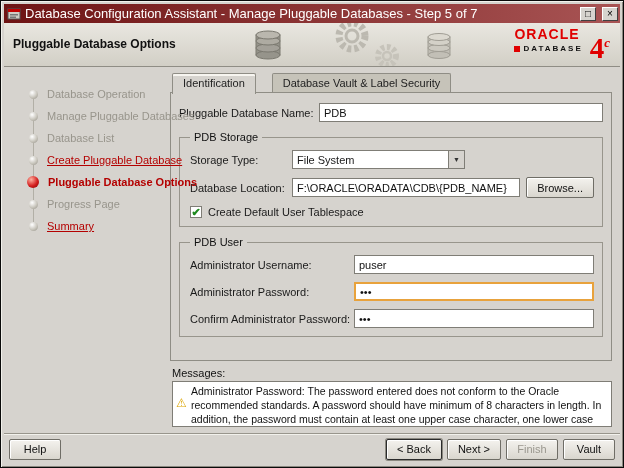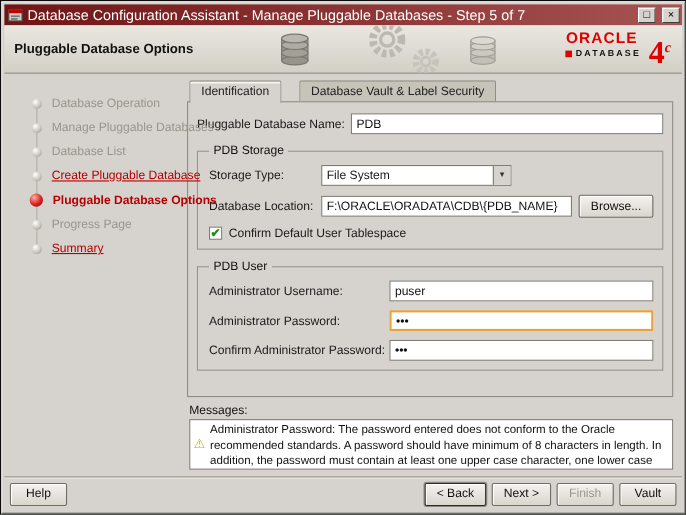--- a/index.html
+++ b/index.html
@@ -217,21 +217,21 @@
           </div>
 
           <div class="frow">
             <label class="lblw2">Database Location:</label>
             <input class="ti" value="F:\ORACLE\ORADATA\CDB\{PDB_NAME}" style="">
             <button class="btn small">Browse...</button>
           </div>
 
           <div class="cb">
             <span class="cbbox">✔</span>
-            <span>Confirm Default User Tablespace</span>
+            <span>Create Default User Tablespace</span>
           </div>
         </fieldset>
 
         <fieldset>
           <legend>PDB User</legend>
 
           <div class="frow">
             <label class="lblw3">Administrator Username:</label>
             <input class="ti" value="puser" style="">
           </div>

